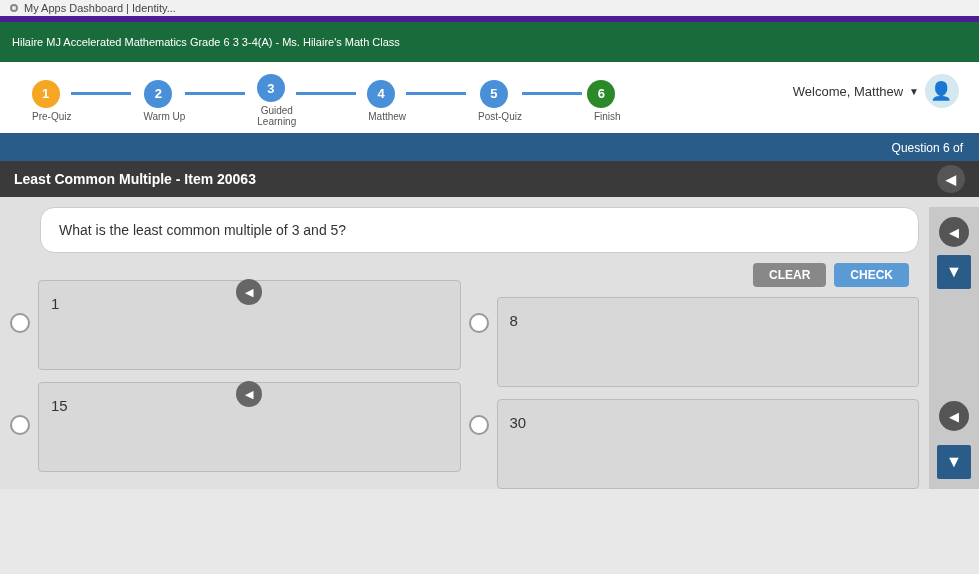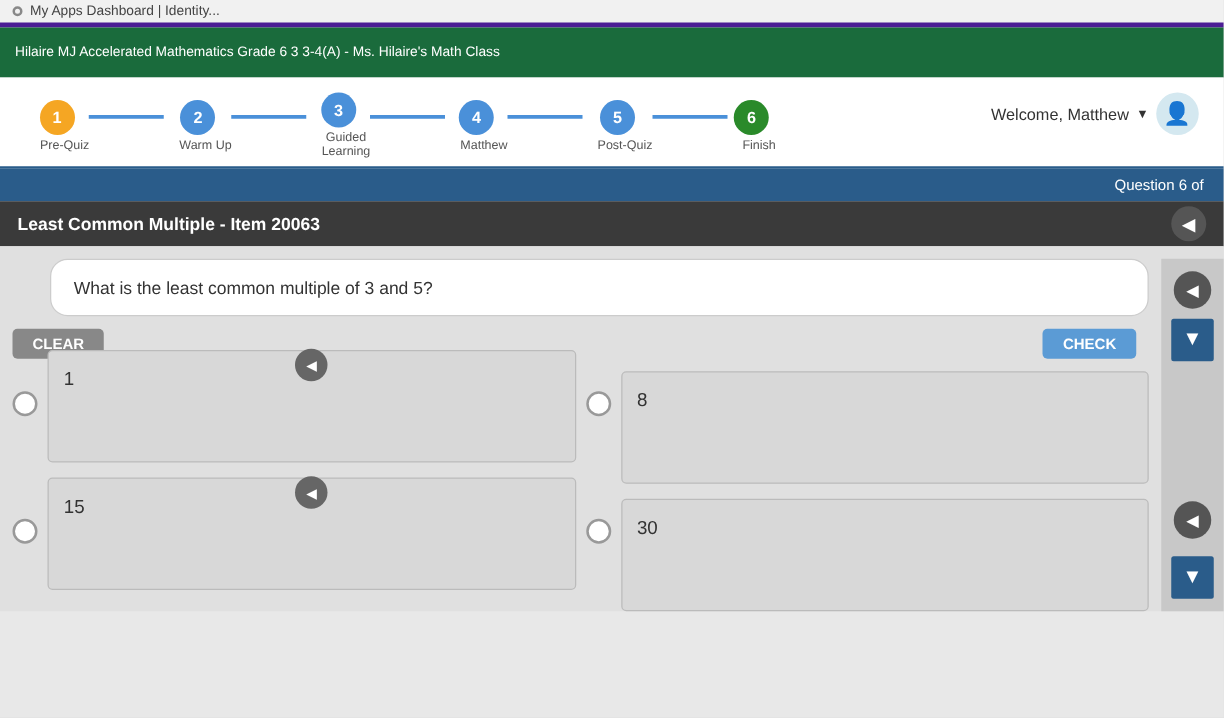--- a/index.html
+++ b/index.html
@@ -14,21 +14,21 @@
 
     
     .browser-bar {
       background: #f1f1f1;
       height: 22px;
       display: flex;
       align-items: center;
       padding: 0 10px;
       font-size: 11px;
       color: #444;
-      border-bottom: 4px solid #4c1d95;
+      border-bottom: 6px solid #4c1d95;
     }
     .browser-bar .circle {
       display: inline-block;
       width: 8px; height: 8px;
       border: 2px solid #888;
       border-radius: 50%;
       margin-right: 6px;
     }
 
     
@@ -196,21 +196,21 @@
       font-size: 14px;
       color: #333;
       margin-bottom: 10px;
       margin-left: 30px;
     }
 
     
     .answer-buttons-row {
       display: flex;
       align-items: center;
-      justify-content: space-between;
+      justify-content: flex-end;
       padding-right: 10px;
       margin-bottom: 6px;
       gap: 8px;
     }
     .clear-btn, .check-btn {
       padding: 5px 16px;
       border-radius: 4px;
       font-size: 12px;
       font-weight: bold;
       cursor: pointer;

